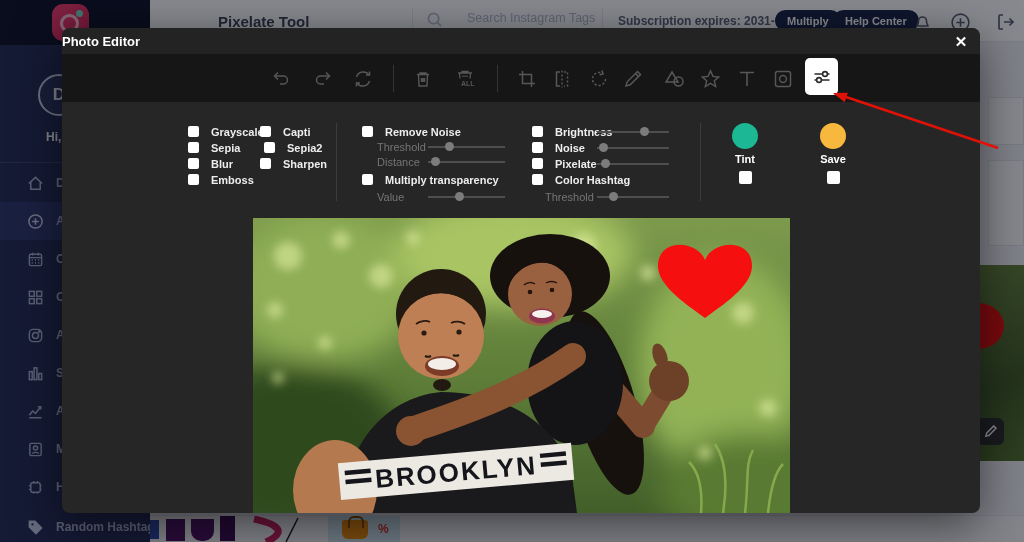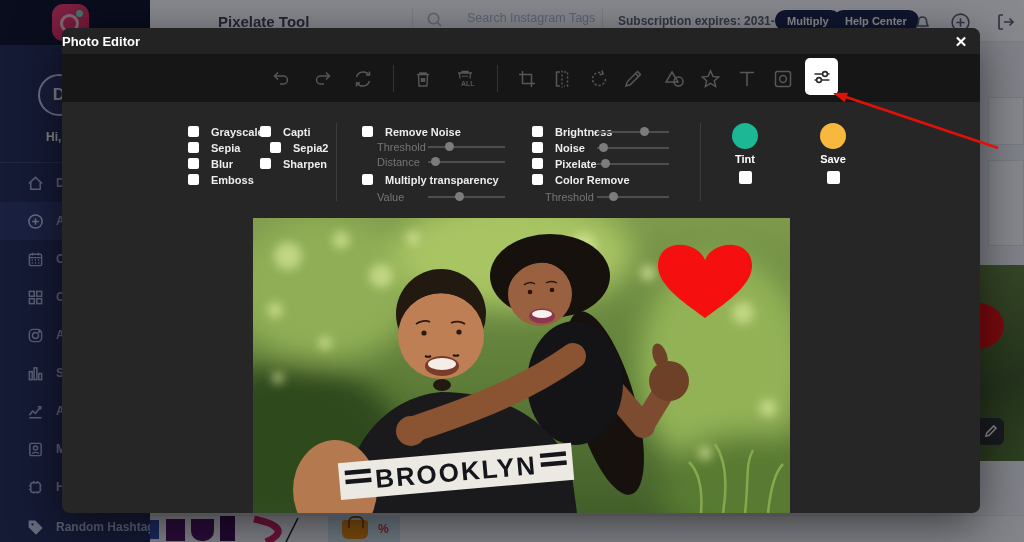--- a/index.html
+++ b/index.html
@@ -336,21 +336,21 @@
         </div>
       <div class="frow" style="left:126px;top:71px">
         <span class="cb"></span>
           <span class="flabel">Emboss</span>
         </div>
 
       <div class="frow" style="left:198px;top:23px">
         <span class="cb"></span>
           <span class="flabel">Capti</span>
         </div>
-      <div class="frow" style="left:208px;top:39px">
+      <div class="frow" style="left:202px;top:39px">
         <span class="cb"></span>
           <span class="flabel">Sepia2</span>
         </div>
       <div class="frow" style="left:198px;top:55px">
         <span class="cb"></span>
           <span class="flabel">Sharpen</span>
         </div>
 
       <div class="vsep" style="left:274px"></div>
 
@@ -403,21 +403,21 @@
       <div class="frow" style="left:470px;top:55px">
         <span class="cb"></span>
           <span class="flabel">Pixelate</span>
         </div>
       <div class="slider" style="left:535px;top:55px;width:72px">
           <span class="track"></span>
           <span class="knob" style="left: 11%;"></span>
         </div>
       <div class="frow" style="left:470px;top:71px">
         <span class="cb"></span>
-          <span class="flabel">Color Remove</span>
+          <span class="flabel">Color Hashtag</span>
         </div>
       <div class="frow" style="left:483px;top:88px">
         <span class="flabel-dis">Threshold</span>
         </div>
       <div class="slider" style="left:535px;top:88px;width:72px">
           <span class="track"></span>
           <span class="knob" style="left: 22%;"></span>
         </div>
 
       <div class="vsep" style="left:638px"></div>

